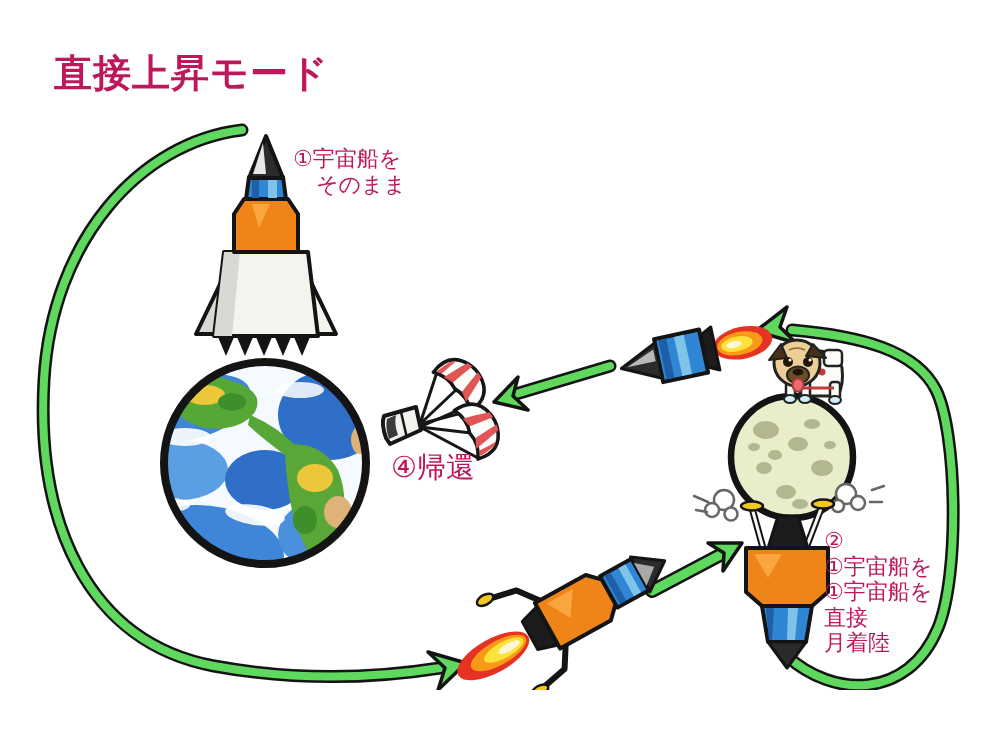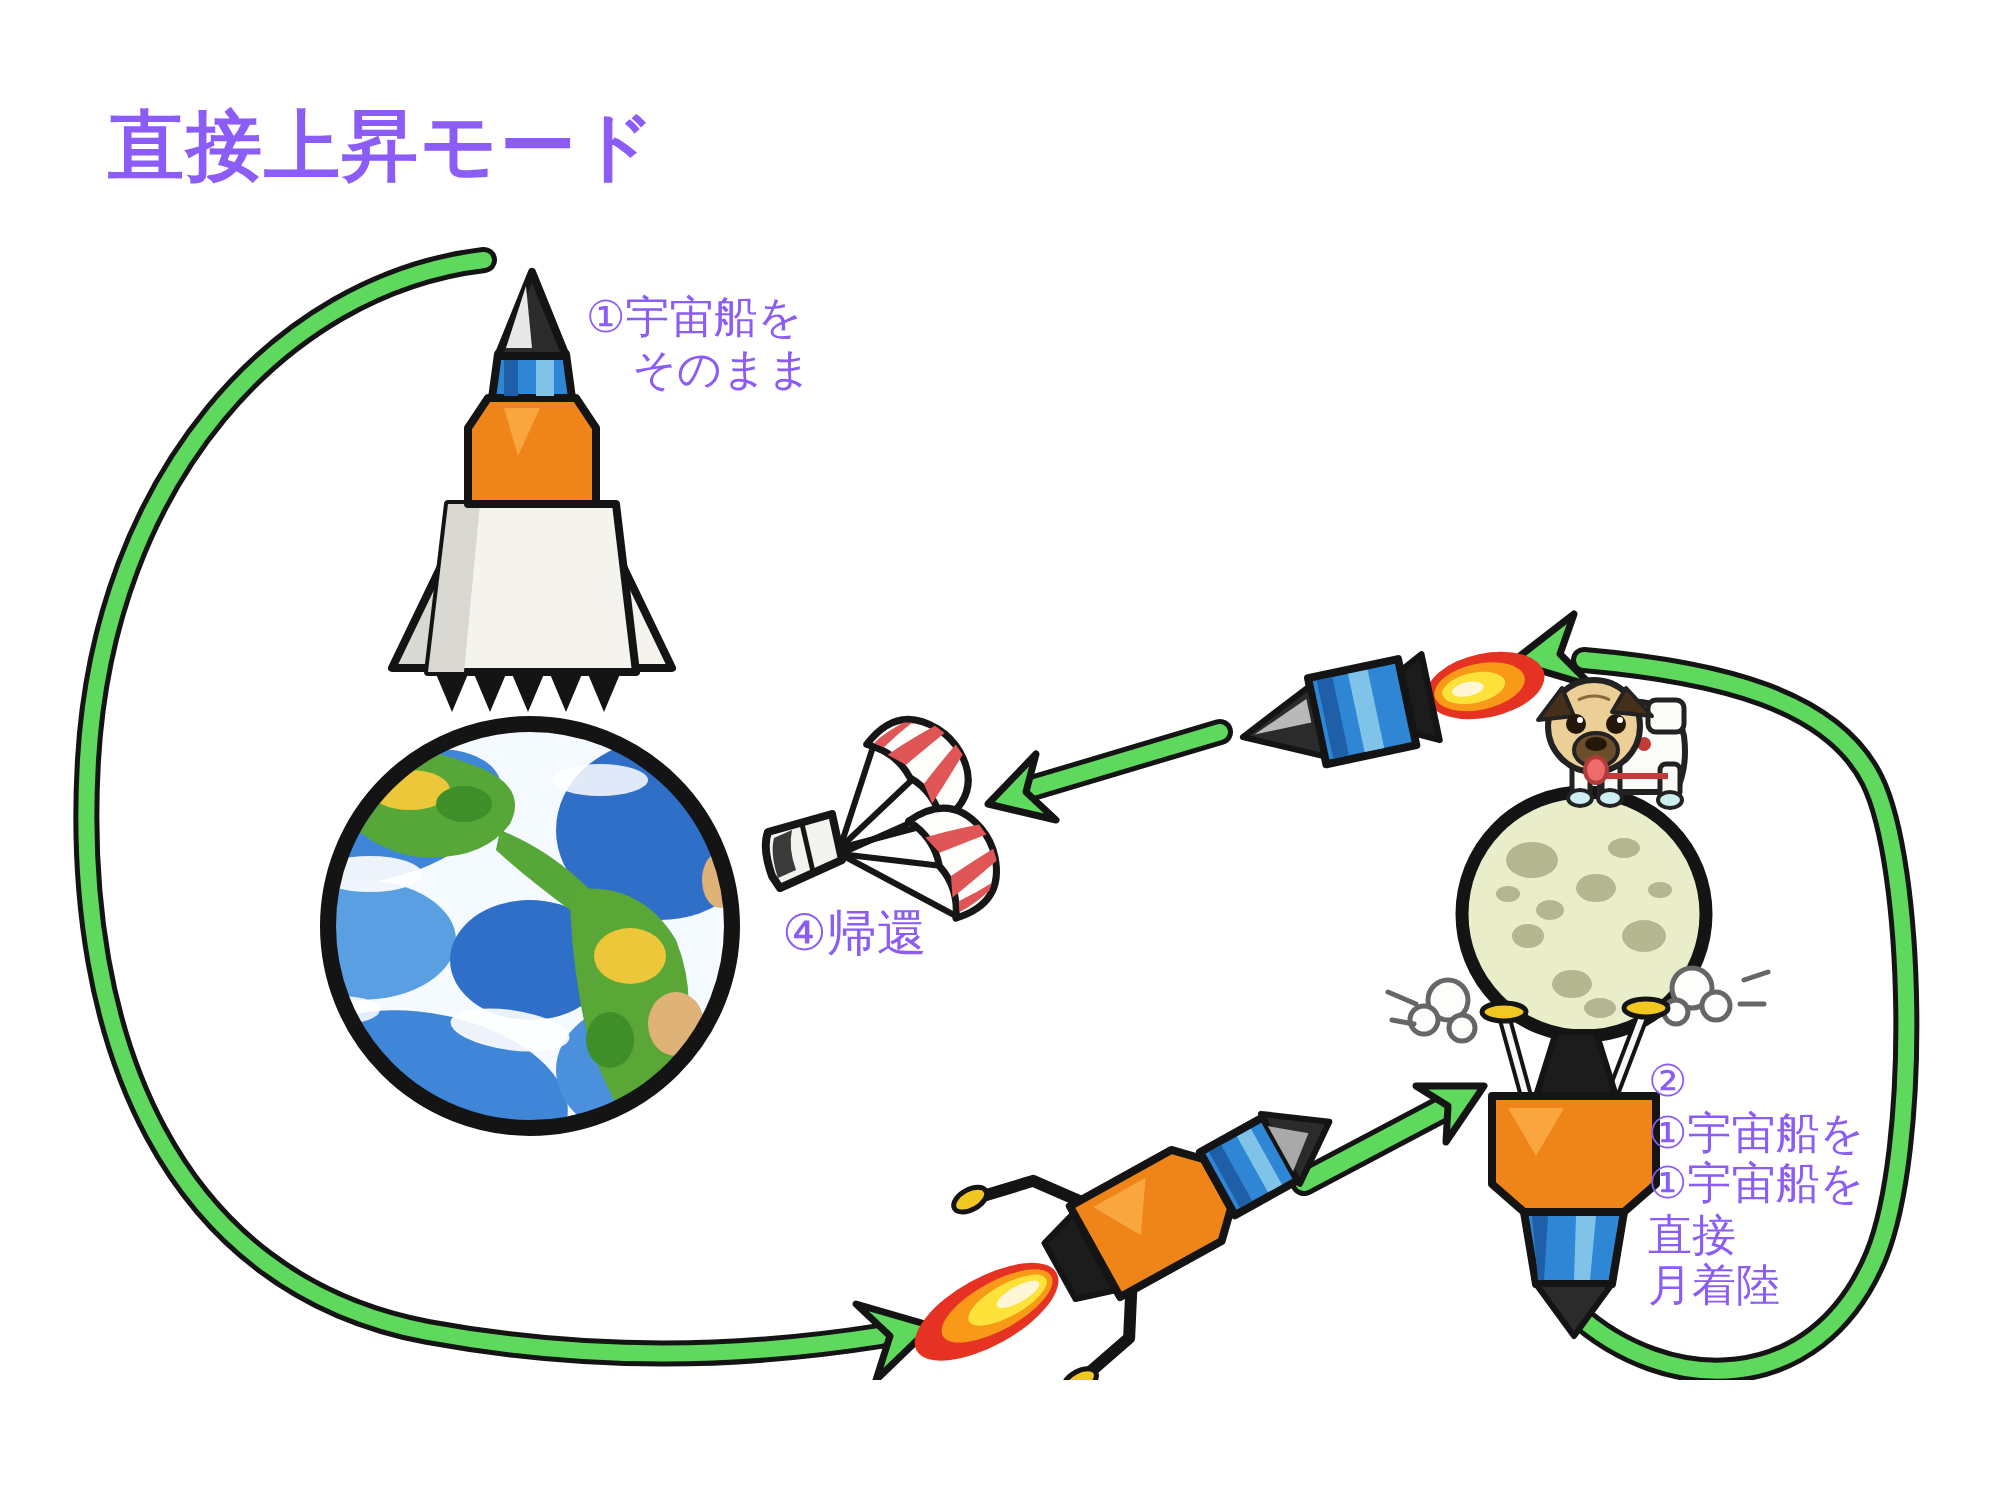--- a/index.html
+++ b/index.html
@@ -1,27 +1,27 @@
 <!DOCTYPE html>
 <html><head>
 <meta charset="utf-8">
 <style>
   html,body{margin:0;padding:0;background:#ffffff;}
   .stage{
     position:relative;width:1000px;height:690px;background:#ffffff;overflow:hidden;
-    font-family:"Liberation Sans","DejaVu Sans",sans-serif;color:#8b5cf6;
+    font-family:"Liberation Sans","DejaVu Sans",sans-serif;color:#be185d;
   }
   .art{position:absolute;left:0;top:0;}
   .txt{position:absolute;font-weight:normal;white-space:nowrap;}
   .title{left:54px;top:48px;font-size:38px;font-weight:900;letter-spacing:1px;}
   .step{font-size:22px;line-height:25.5px;}
   .step .indent{padding-left:23px;}
   .step1{left:293px;top:146px;}
   .step3{left:598px;top:269px;}
-  .step4{left:391px;top:455px;font-size:25px;}
+  .step4{left:391px;top:455px;font-size:29px;}
   .step2{left:824px;top:528px;}
 </style>
 </head>
 <body>
 
 <div class="stage">
 
 <svg class="art" width="1000" height="750" viewBox="0 0 1000 750">
   <defs>
     <clipPath id="earthClip">

